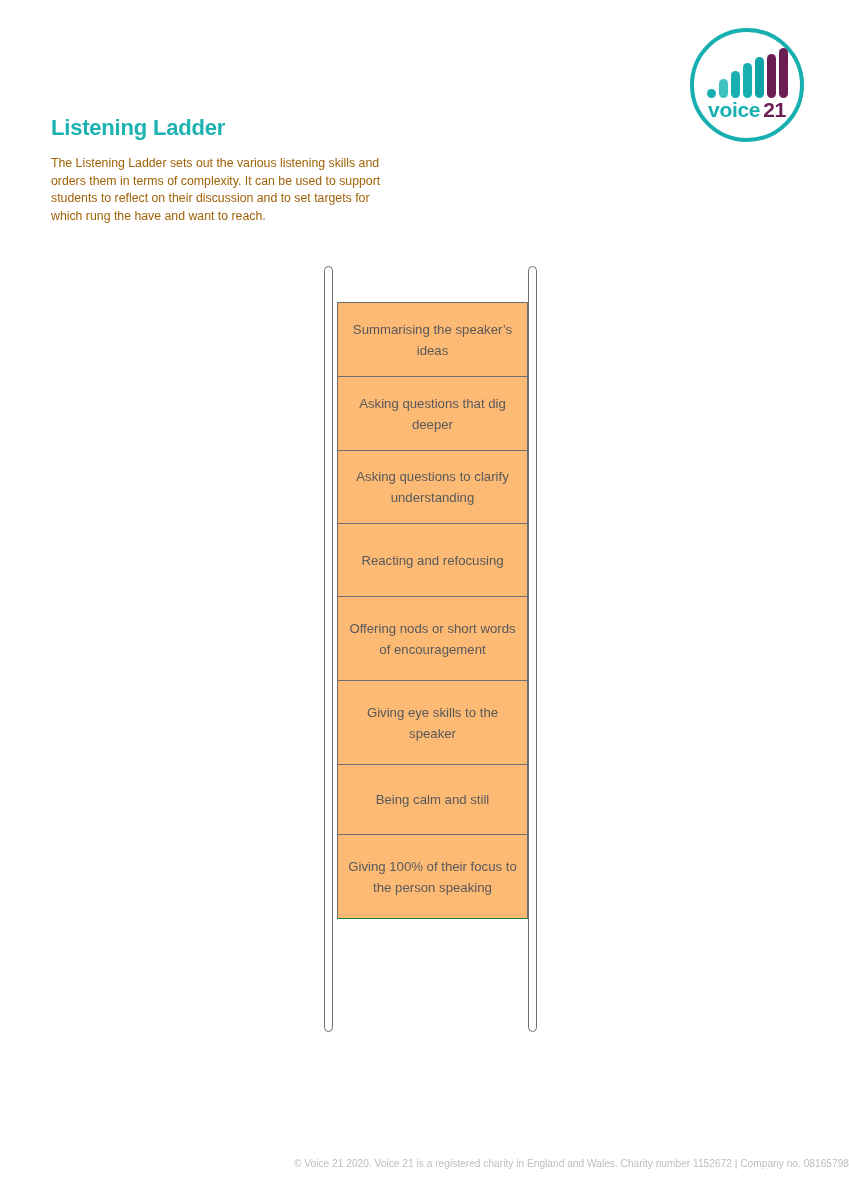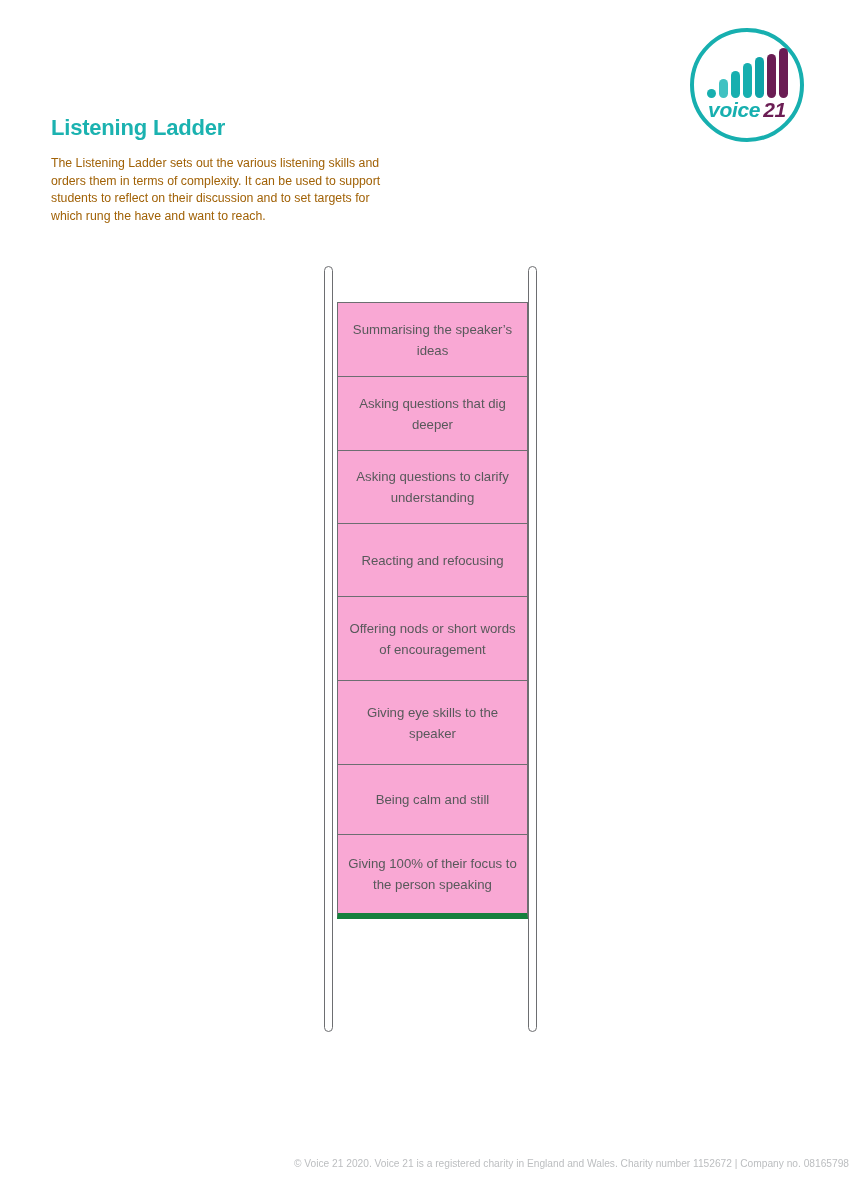--- a/index.html
+++ b/index.html
@@ -16,21 +16,20 @@
     overflow: hidden;
   }
 
   
   .logo {
     position: absolute;
     top: 28px;
     left: 690px;
     width: 114px;
     height: 114px;
-    font-style: italic;
   }
   .logo-ring {
     position: absolute;
     inset: 0;
     border: 4px solid #17AFAF;
     border-radius: 50%;
     box-sizing: border-box;
   }
   .logo-bars {
     position: absolute;
@@ -122,24 +121,24 @@
     border-bottom: none;
     box-sizing: border-box;
     display: flex;
     align-items: center;
     justify-content: center;
     text-align: center;
     color: #58595B;
     font-size: 13.2px;
     line-height: 21px;
     padding: 0 8px;
-    background: #f9a8d4;
+    background: #fdba74;
   }
   .rung:last-child {
-    border-bottom: 6px solid #15803d;
+    border-bottom: 1px solid #15803d;
   }
   .rung .rung-text { display: block; }
 
   
   .rung.h0 { height: 74px; }
   .rung.h1 { height: 74px; }
   .rung.h2 { height: 73px; }
   .rung.h3 { height: 73px; }
   .rung.h4 { height: 84px; }
   .rung.h5 { height: 84px; }

